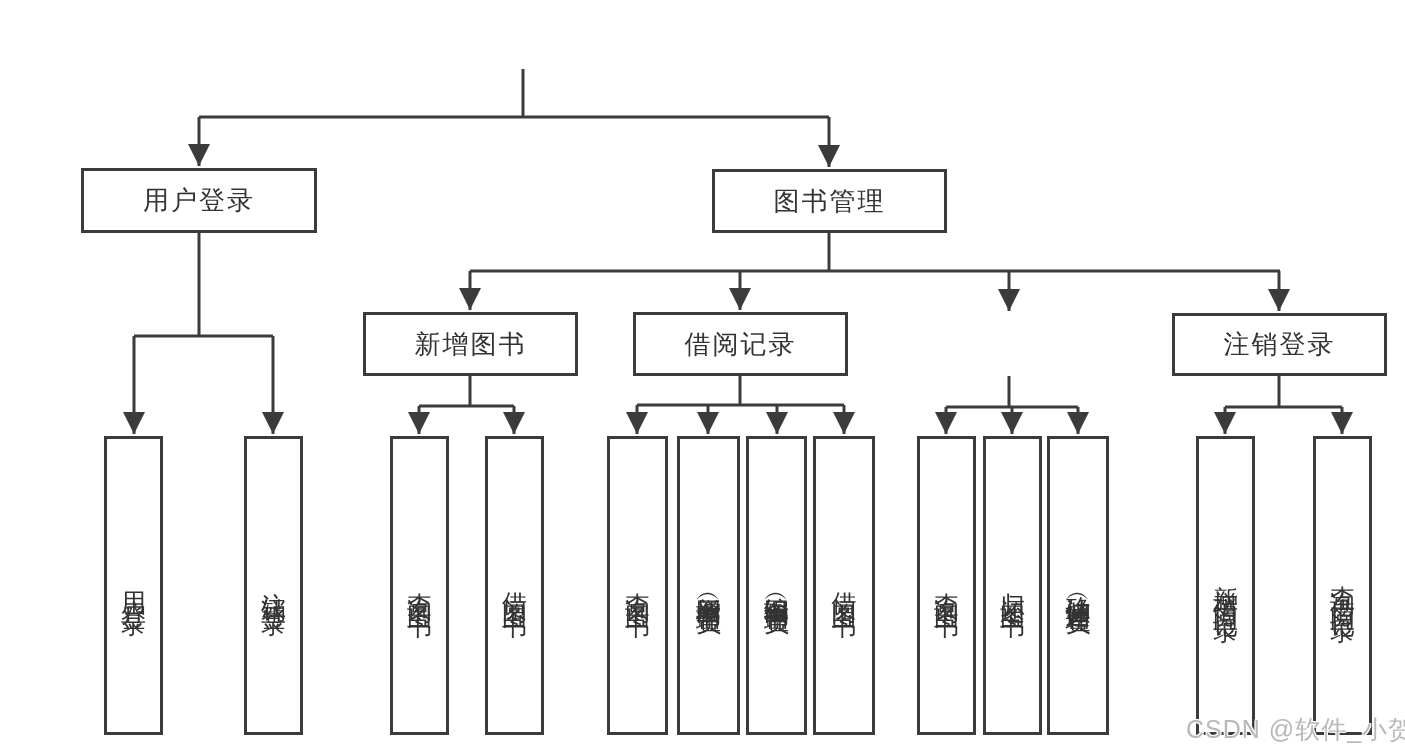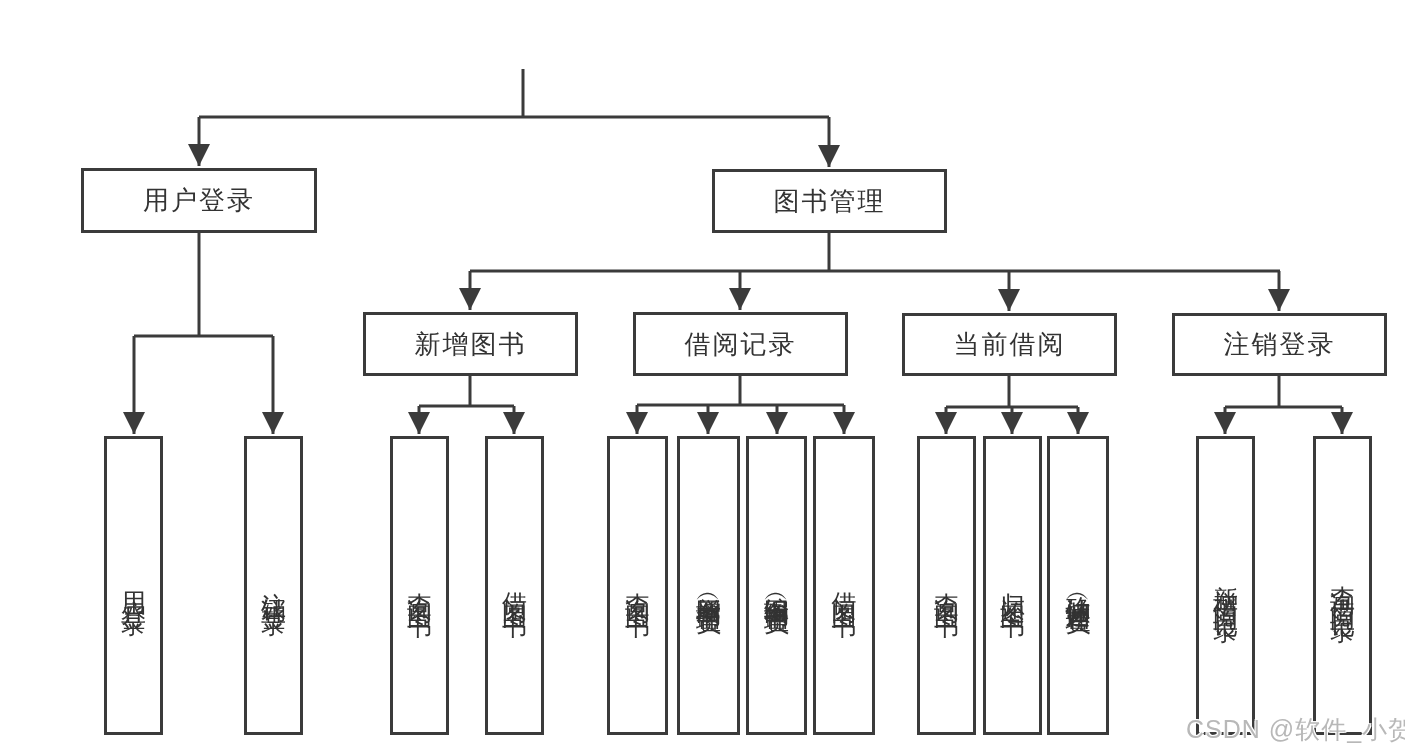--- a/index.html
+++ b/index.html
@@ -152,23 +152,20 @@
   <div class="node" style="left:712px; top:169px; width:235px; height:64px;">
     <span class="node-label">图书管理</span>
   </div>
 
   <div class="node" style="left:363px; top:312px; width:215px; height:64px;">
     <span class="node-label">新增图书</span>
   </div>
   <div class="node" style="left:633px; top:312px; width:215px; height:64px;">
     <span class="node-label">借阅记录</span>
   </div>
-  <div class="node" style="left:902px; top:313px; width:215px; height:63px;">
-    <span class="node-label">当前借阅</span>
-  </div>
   <div class="node" style="left:1172px; top:313px; width:215px; height:63px;">
     <span class="node-label">注销登录</span>
   </div>
 
   <div class="leaf" style="left:104px; width:59px;">
     <span class="leaf-text">用户登录</span>
   </div>
   <div class="leaf" style="left:244px; width:59px;">
     <span class="leaf-text">注销登录</span>
   </div>

